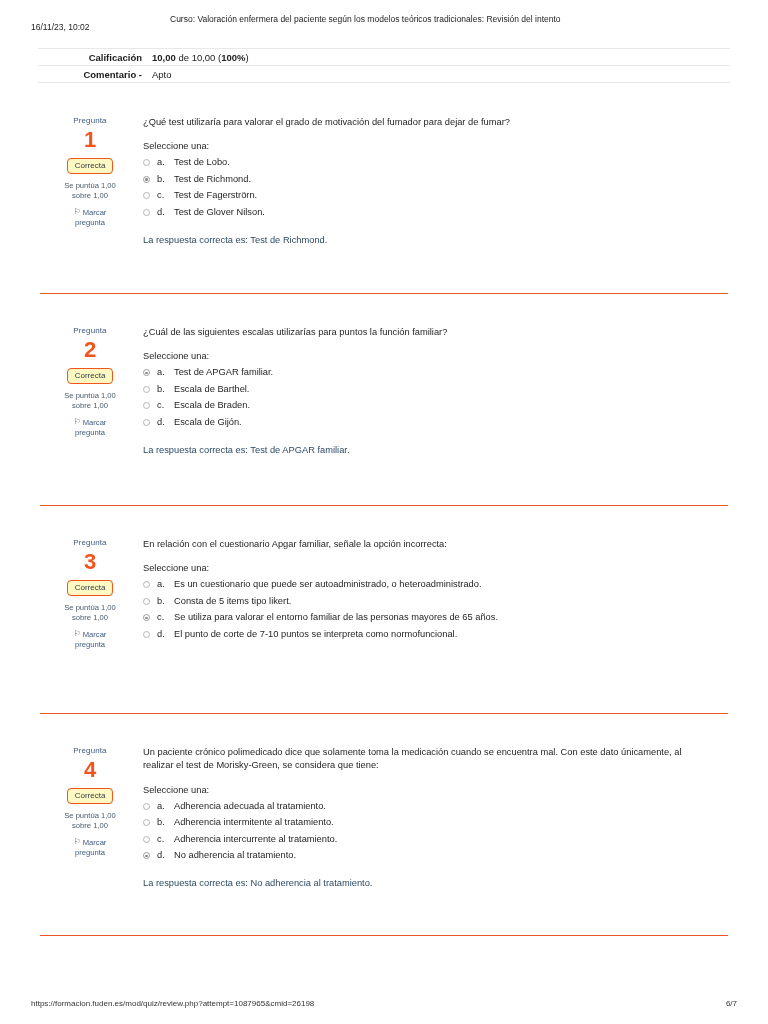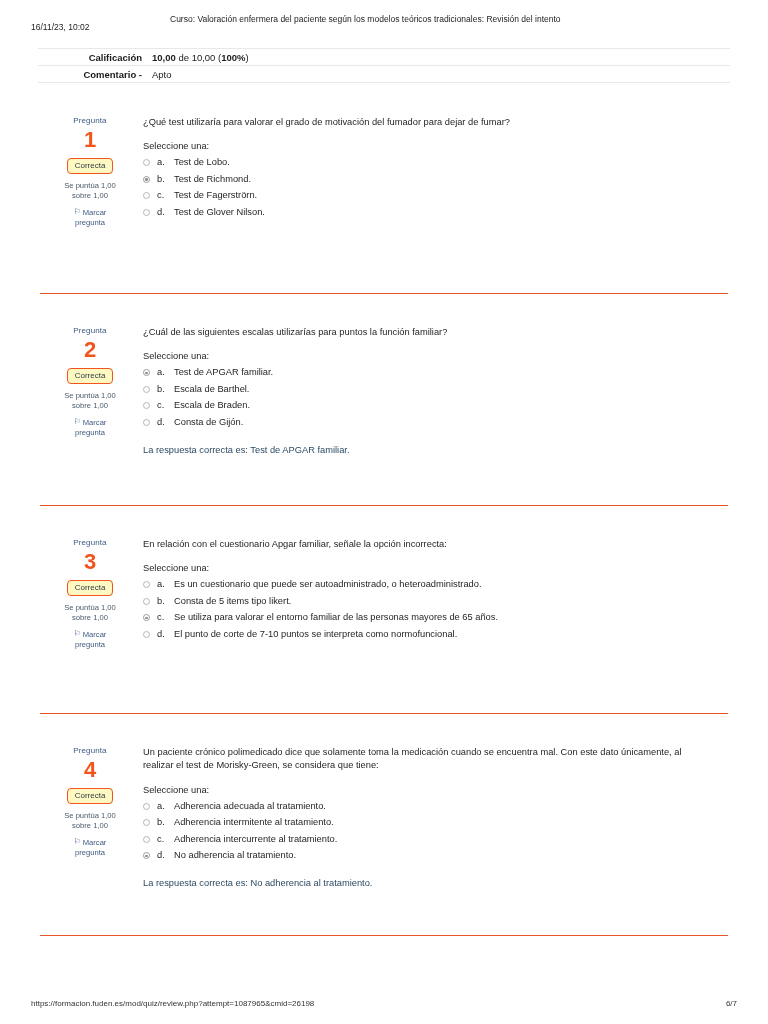--- a/index.html
+++ b/index.html
@@ -291,20 +291,21 @@
           <span class="radio"></span>
           <span class="ans-letter">c.</span>
           <span class="ans-text">Test de Fagerströrn.</span>
         </li>
         <li class="answer">
           <span class="radio"></span>
           <span class="ans-letter">d.</span>
           <span class="ans-text">Test de Glover Nilson.</span>
         </li>
       </ul>
+      <div class="feedback">La respuesta correcta es: Test de Richmond.</div>
     </div>
   </div>
   <div class="divider" style="top:293px;"></div>
 
   <div class="question" style="top:326px;">
     <div class="q-info">
       <div class="q-label">Pregunta</div>
       <div class="q-number">2</div>
       <div class="q-state">Correcta</div>
       <div class="q-grade">
@@ -331,21 +332,21 @@
           <span class="ans-text">Escala de Barthel.</span>
         </li>
         <li class="answer">
           <span class="radio"></span>
           <span class="ans-letter">c.</span>
           <span class="ans-text">Escala de Braden.</span>
         </li>
         <li class="answer">
           <span class="radio"></span>
           <span class="ans-letter">d.</span>
-          <span class="ans-text">Consta de Gijón.</span>
+          <span class="ans-text">Escala de Gijón.</span>
         </li>
       </ul>
       <div class="feedback">La respuesta correcta es: Test de APGAR familiar.</div>
     </div>
   </div>
   <div class="divider" style="top:505px;"></div>
 
   <div class="question" style="top:538px;">
     <div class="q-info">
       <div class="q-label">Pregunta</div>

